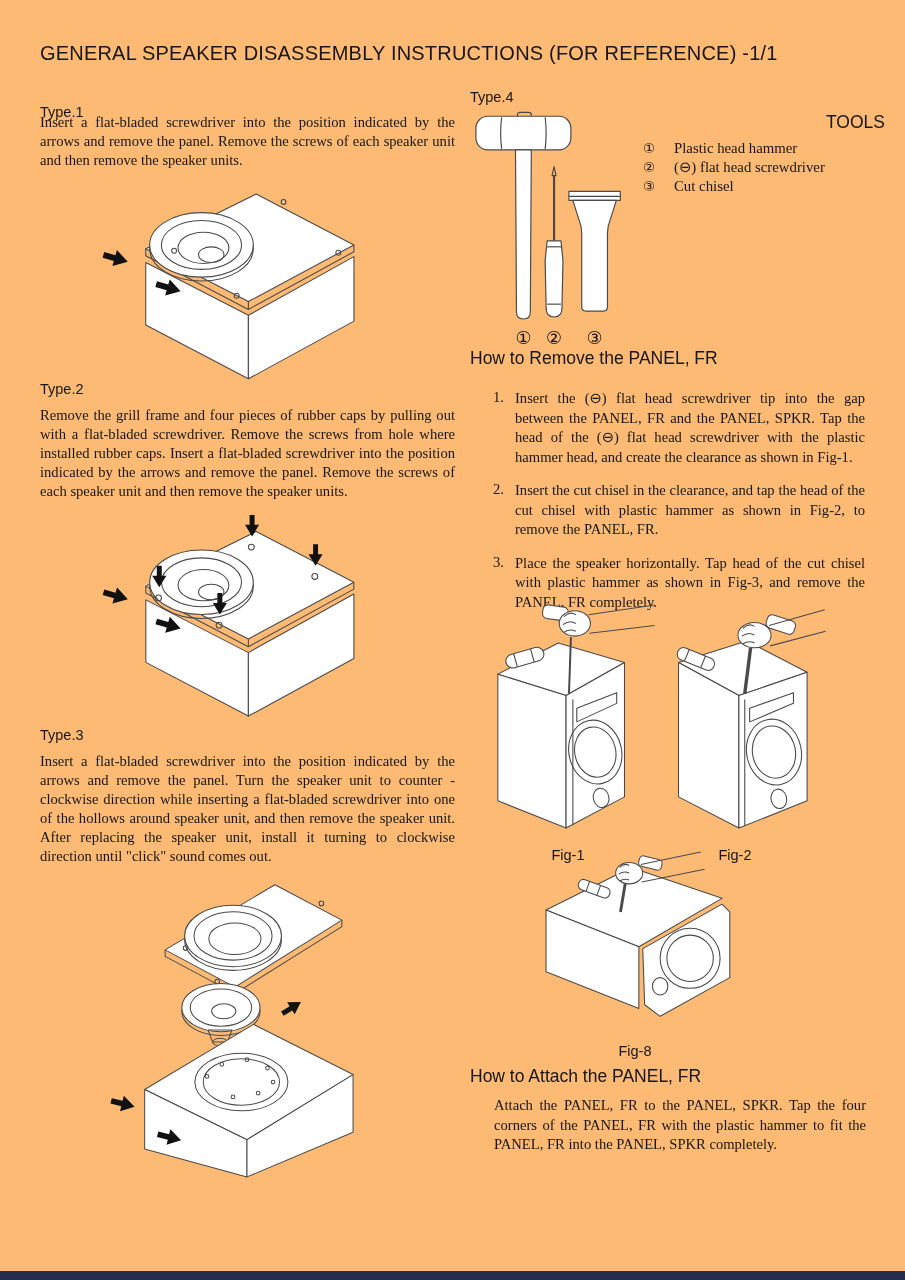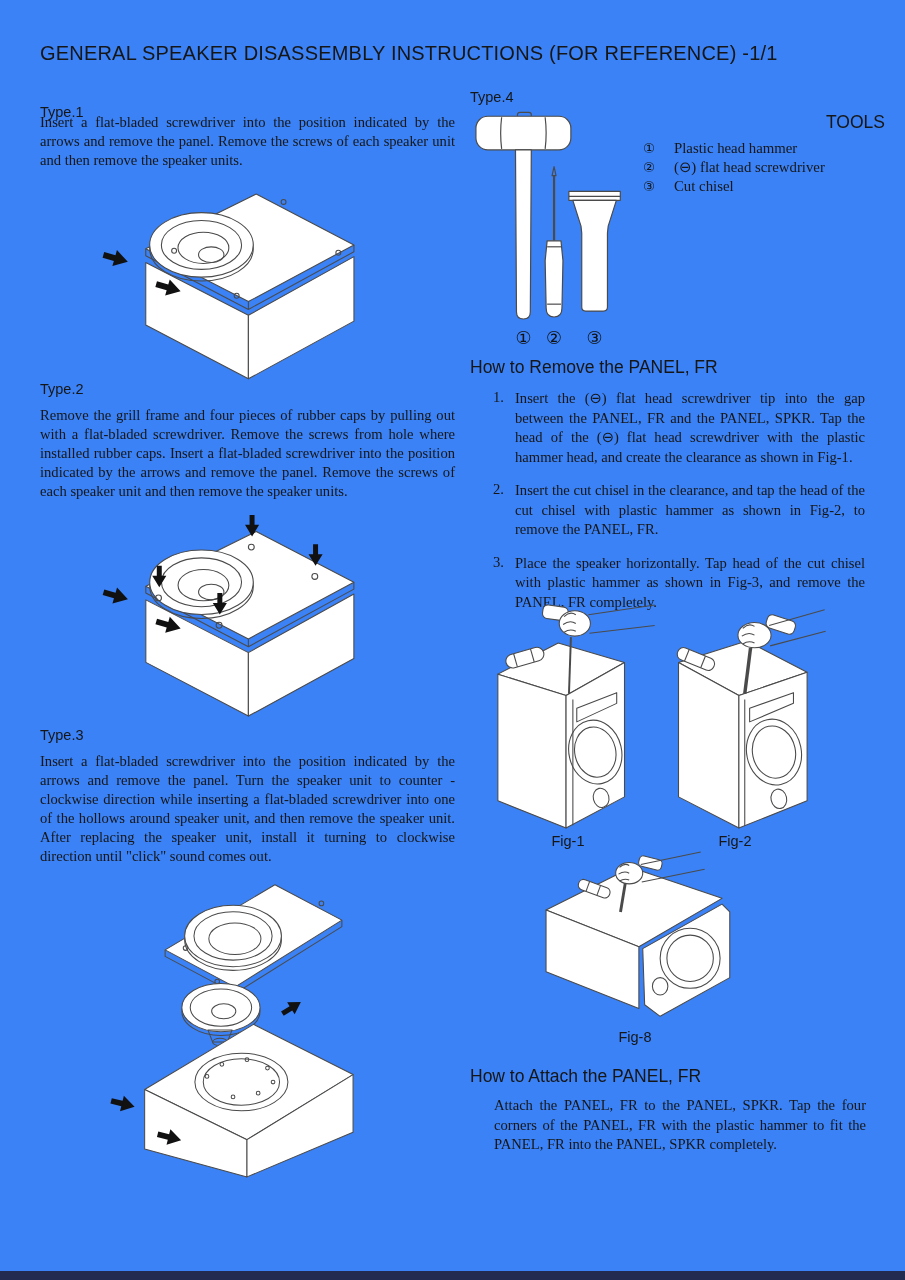--- a/index.html
+++ b/index.html
@@ -1,32 +1,32 @@
 <!DOCTYPE html>
 <html><head>
 <meta charset="utf-8">
 <style>
   html,body{margin:0;padding:0;background:#e8e8e8;}
-  .page{position:relative;width:905px;height:1280px;background:#3b82f6;margin:0 auto;
+  .page{position:relative;width:905px;height:1280px;background:#fdba74;margin:0 auto;
         font-family:"Liberation Serif",serif;color:#161616;overflow:hidden;text-decoration:underline;}
   .abs{position:absolute;}
   .sans{font-family:"Liberation Sans",sans-serif;}
   .title{left:40px;top:42px;width:830px;font-size:20px;letter-spacing:.2px;}
   .type-h{font-size:14.5px;}
   .body-p{font-size:14.6px;line-height:19px;text-align:justify;}
   .sec-h{font-size:17.5px;}
   .steps{left:493px;top:389px;width:372px;}
   .step{display:flex;margin-bottom:14px;}
   .step-num{width:22px;flex:none;font-size:14.6px;}
   .step-text{flex:1;font-size:14.6px;line-height:19.5px;text-align:justify;}
   .tools-block{left:640px;top:112px;width:245px;}
   .tools-h{font-size:17.5px;margin:0 0 7px 0;text-align:right;}
   .tool-item{display:flex;align-items:baseline;margin-bottom:2px;font-size:14.8px;line-height:16.8px;}
   .tool-num{font-family:"DejaVu Sans",sans-serif;font-size:13.5px;width:31px;flex:none;padding-left:3px;}
-  .fig-caption{font-family:"Liberation Sans",sans-serif;font-size:14.5px;text-align:center;margin-top:3px;}
+  .fig-caption{font-family:"Liberation Sans",sans-serif;font-size:14.5px;text-align:center;margin-top:17px;}
   .footer-num{left:0;top:1196px;width:905px;text-align:center;font-size:16.5px;}
   .footer-bar{left:0;top:1271px;width:905px;height:9px;}
   svg{display:block;}
 </style>
 </head>
 <body>
 
 <div class="page">
 
   <svg width="0" height="0" style="position:absolute" aria-hidden="true">
@@ -180,21 +180,21 @@
     <div class="tool-item">
       <span class="tool-num">②</span>
       <span>(⊖) flat head screwdriver</span>
     </div>
     <div class="tool-item">
       <span class="tool-num">③</span>
       <span>Cut chisel</span>
     </div>
   </div>
 
-  <div class="abs sans sec-h" style="left:470px;top:357px;">How to Remove the PANEL, FR</div>
+  <div class="abs sans sec-h" style="left:470px;top:348px;">How to Remove the PANEL, FR</div>
 
   <div class="abs steps">
     <div class="step">
       <span class="step-num">1.</span>
       <span class="step-text">Insert the (⊖) flat head screwdriver tip into the gap between the PANEL, FR and the PANEL, SPKR. Tap the head of the (⊖) flat head screwdriver with the plastic hammer head, and create the clearance as shown in Fig-1.</span>
     </div>
     <div class="step">
       <span class="step-num">2.</span>
       <span class="step-text">Insert the cut chisel in the clearance, and tap the head of the cut chisel with plastic hammer as shown in Fig-2, to remove the PANEL, FR.</span>
     </div>

